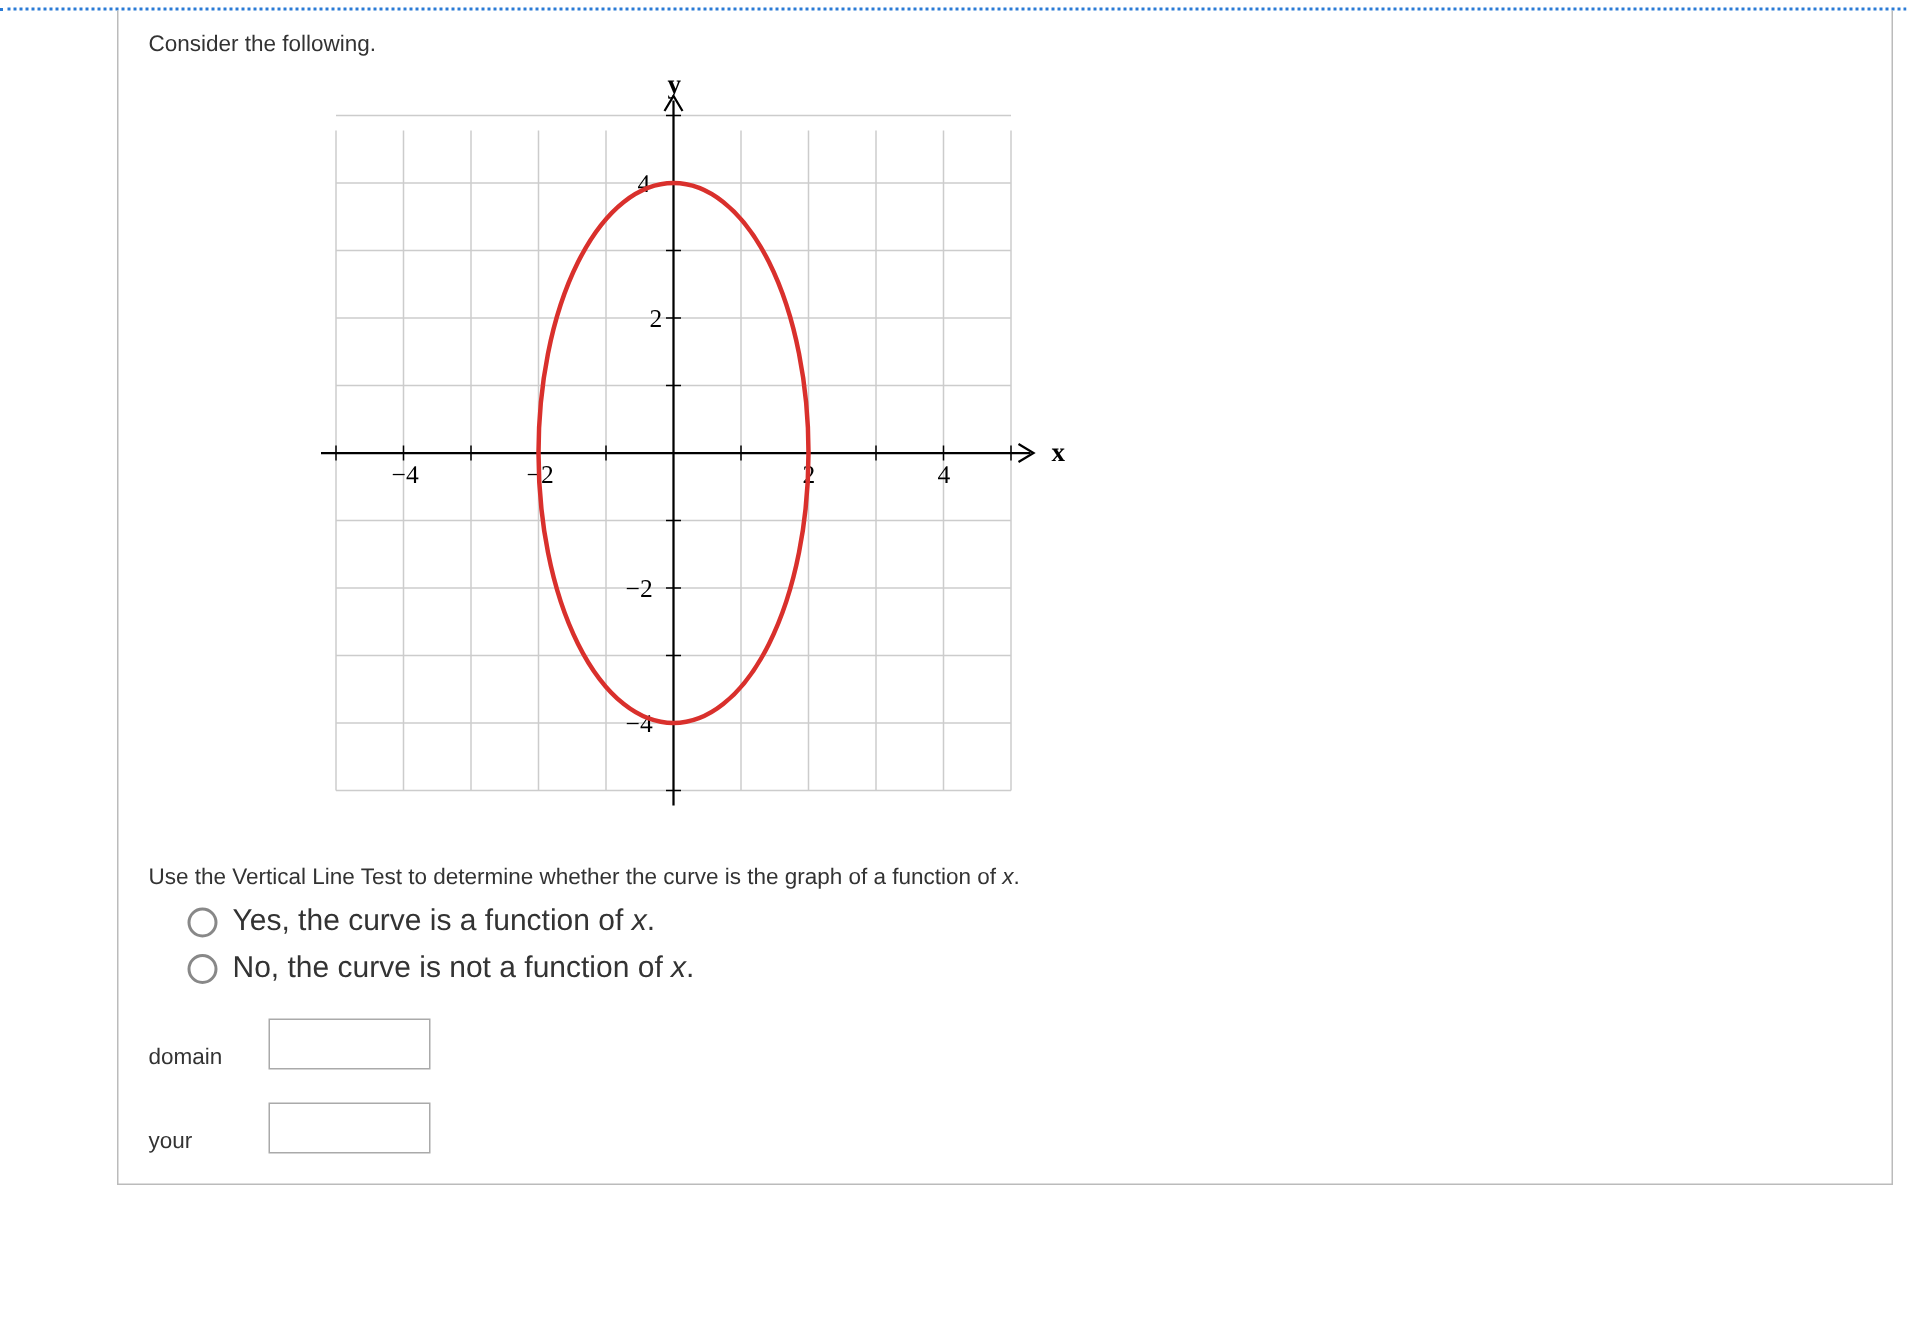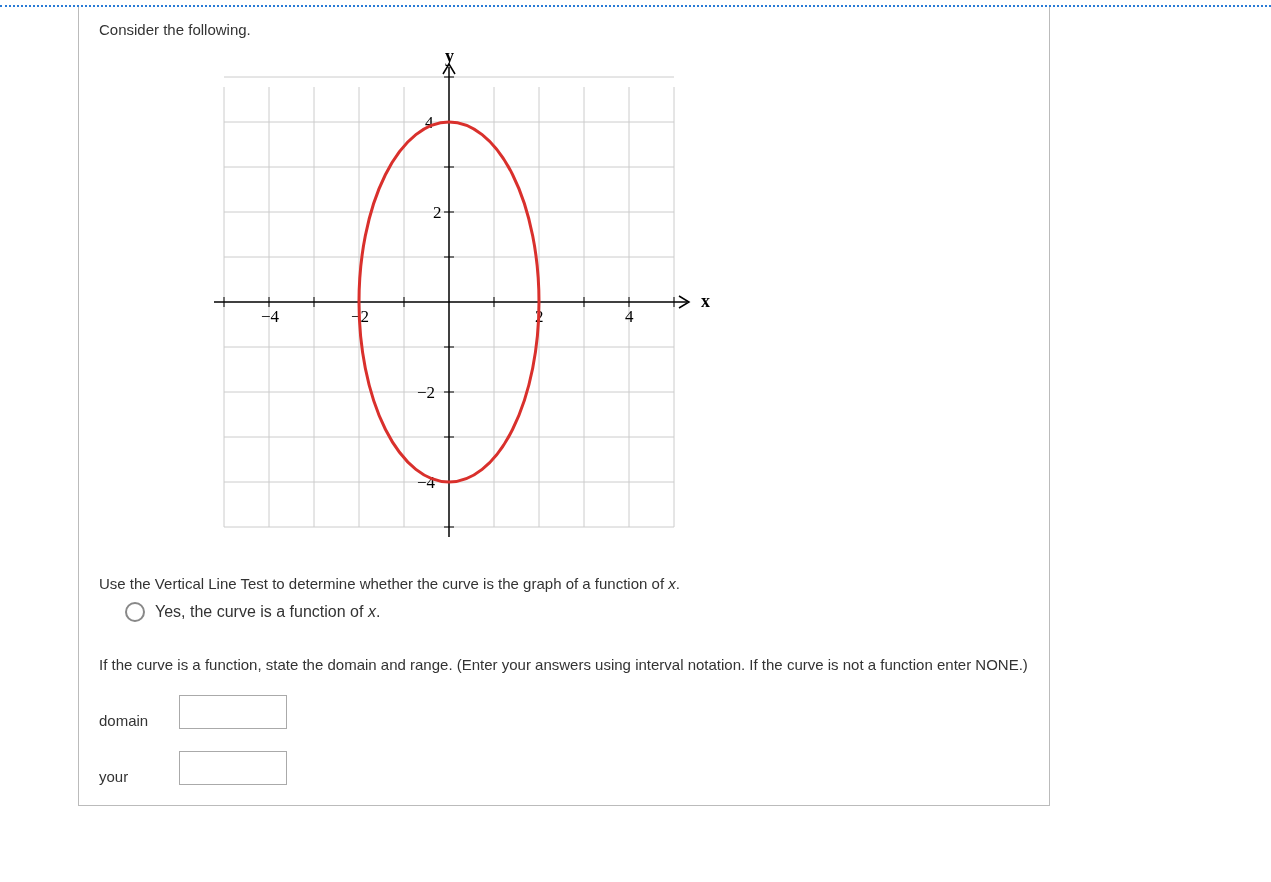--- a/index.html
+++ b/index.html
@@ -12,21 +12,21 @@
   .dotted-top {
     border-top: 2px dotted #2a7bd6;
     height: 0;
     margin: 5px 0 0 0;
   }
   .outer {
     margin: 0 0 0 78px;
     border: 1px solid #bbb;
     border-top: none;
     padding: 14px 20px 20px 20px;
-    width: 972px;
+    width: 1184px;
     box-sizing: border-box;
   }
   .prompt {
     margin-bottom: 14px;
   }
   .graph-wrap {
     margin: 0 0 20px 110px;
   }
   .q-row {
     margin: 6px 0 10px 0;
@@ -40,21 +40,21 @@
   .radio-circle {
     width: 16px;
     height: 16px;
     border: 2px solid #888;
     border-radius: 50%;
     display: inline-block;
     flex-shrink: 0;
     cursor: pointer;
   }
   .radio-label {
-    font-size: 16px;
+    font-size: 20px;
   }
   .ital {
     font-style: italic;
   }
   .section2 {
     margin-top: 34px;
   }
   .dr-row {
     display: flex;
     align-items: flex-end;
@@ -163,22 +163,27 @@
     <span>Use the Vertical Line Test to determine whether the curve is the graph of a function of </span><span class="ital">x</span><span>.</span>
   </div>
 
   <div class="radio-row">
     <span class="radio-circle"></span>
     <span class="radio-label">
       <span>Yes, the curve is a function of </span><span class="ital">x</span><span>.</span>
     </span>
   </div>
 
+  <div class="radio-row">
+    <span class="radio-circle"></span>
+    <span class="radio-label">
+      <span>No, the curve is not a function of </span><span class="ital">x</span><span>.</span>
+    </span>
+  </div>
 
-  <div class="section2">If the curve is a function, state the domain and range. (Enter your answers using interval notation. If the curve is not a function enter NONE.)</div>
 
   <div class="dr-row">
     <span class="dr-label">domain</span>
     <input class="dr-input" type="text" value="" style="">
   </div>
 
   <div class="dr-row">
     <span class="dr-label">your</span>
     <input class="dr-input" type="text" value="" style="">
   </div>

